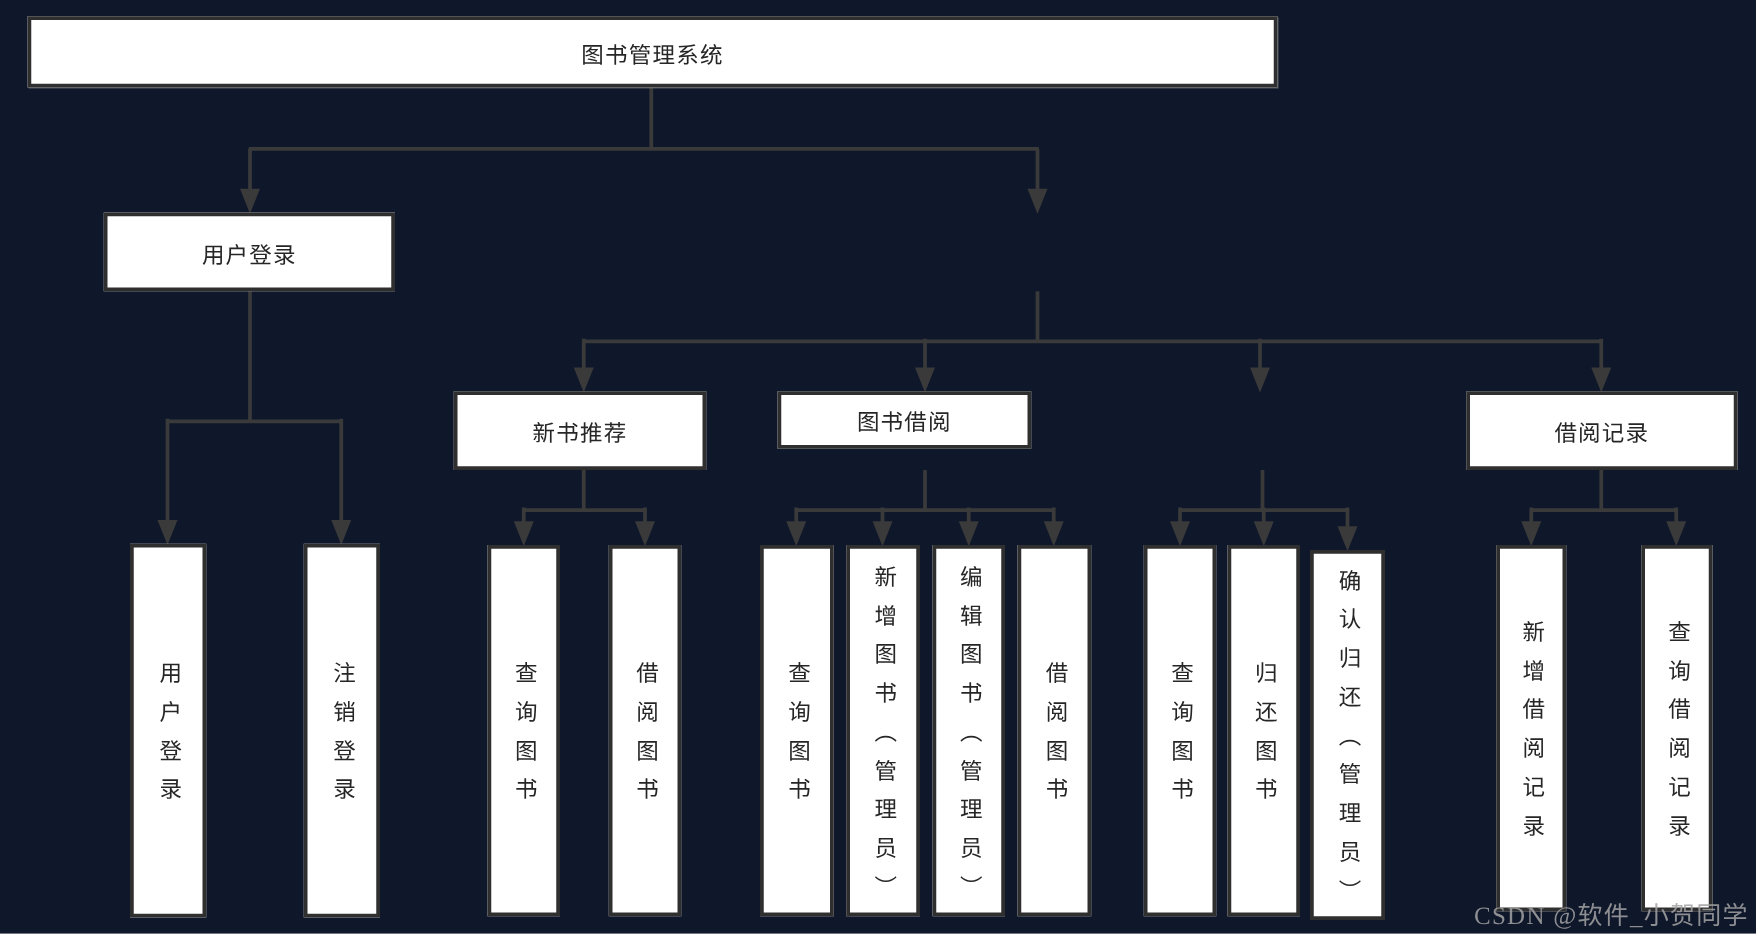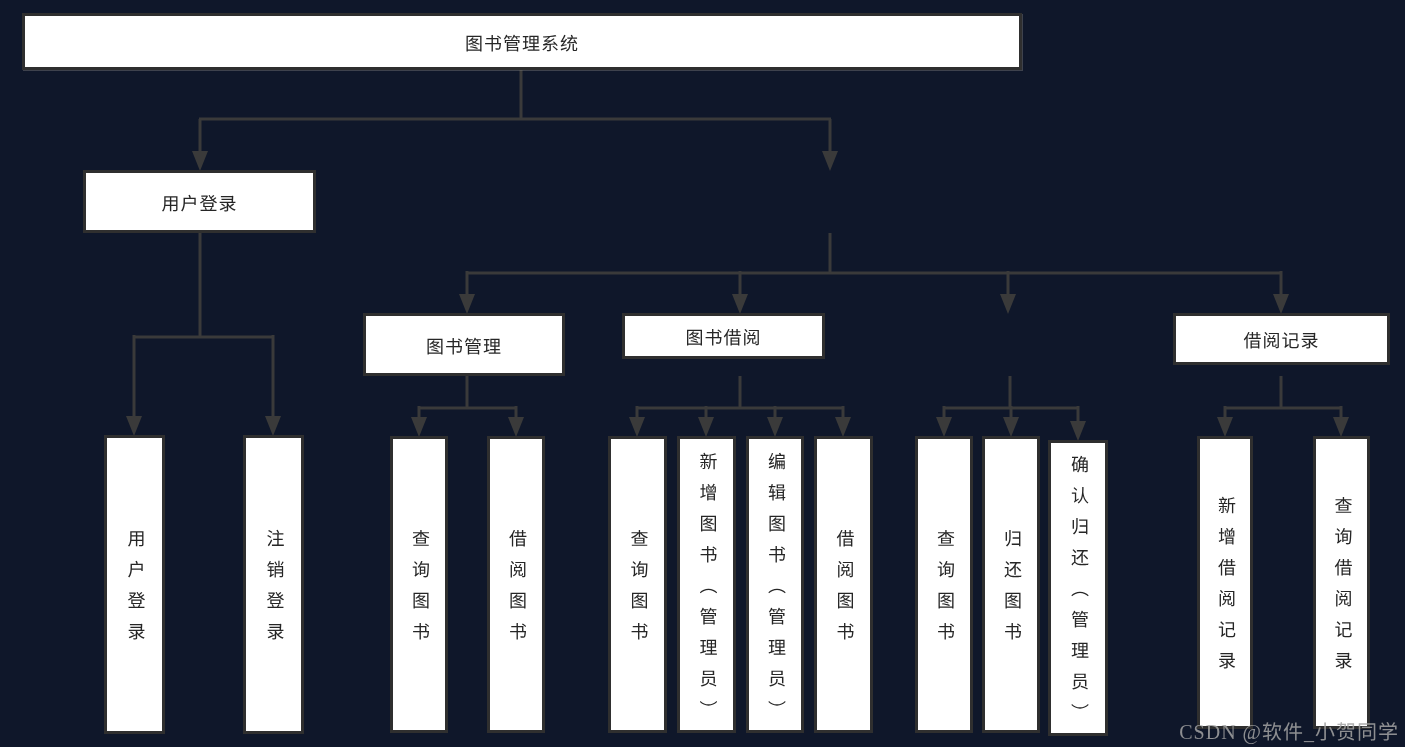--- a/index.html
+++ b/index.html
@@ -82,26 +82,26 @@
 
   <div class="hbox root" style="left:22px;top:13px;width:1000px;height:57px">
     <span>图书管理系统</span>
   </div>
 
   <div class="hbox" style="left:83px;top:170px;width:233px;height:63px">
     <span>用户登录</span>
   </div>
 
   <div class="hbox" style="left:363px;top:313px;width:202px;height:63px">
-    <span>图书管理</span>
+    <span>新书推荐</span>
   </div>
   <div class="hbox" style="left:622px;top:313px;width:203px;height:46px">
     <span>图书借阅</span>
   </div>
-  <div class="hbox" style="left:1173px;top:313px;width:217px;height:52px">
+  <div class="hbox" style="left:1173px;top:313px;width:217px;height:63px">
     <span>借阅记录</span>
   </div>
 
   <div class="vbox" style="left:104px;top:435px;width:61px;height:299px">
     <span class="vtext">用户登录</span>
   </div>
   <div class="vbox" style="left:243px;top:435px;width:61px;height:299px">
     <span class="vtext">注销登录</span>
   </div>
 

